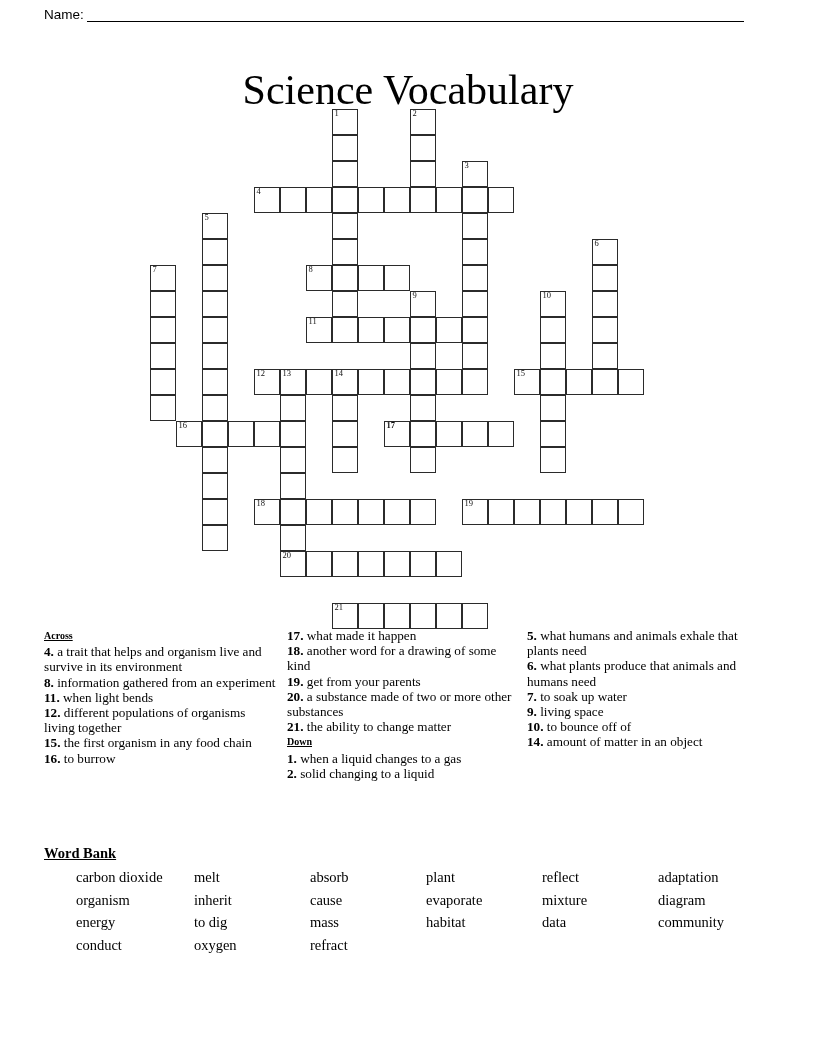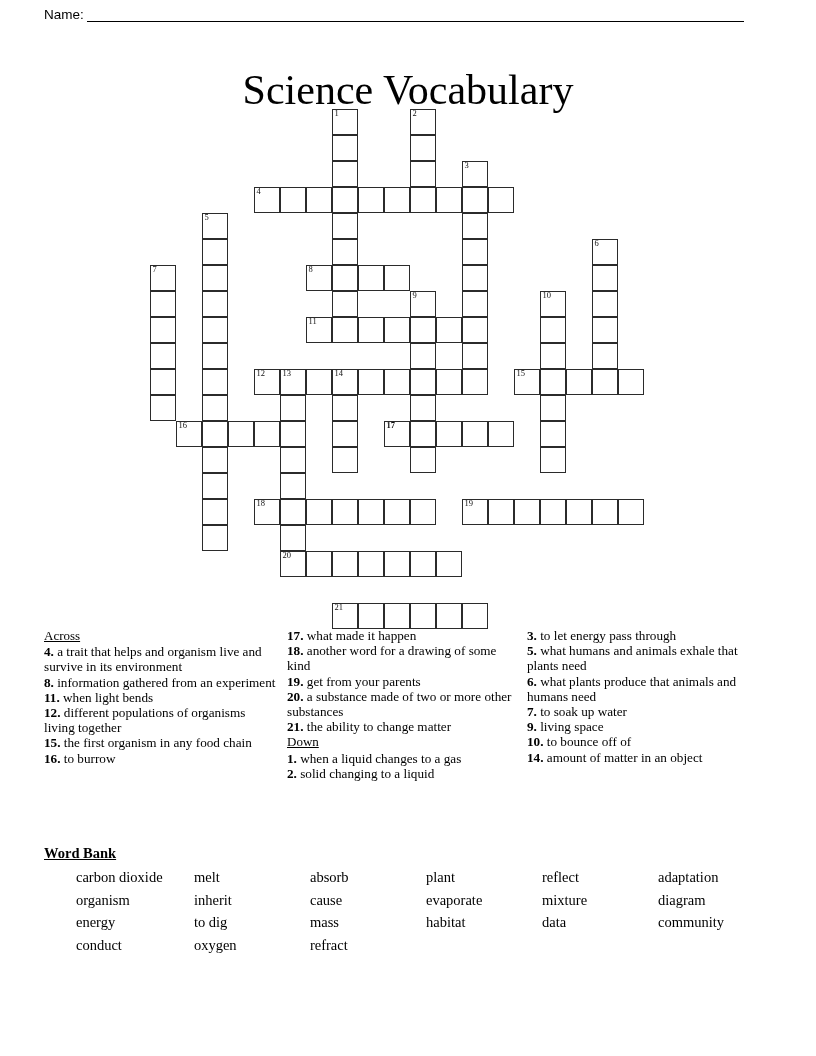--- a/index.html
+++ b/index.html
@@ -85,23 +85,23 @@
     height: 200px;
     display: flex;
     gap: 0px;
     font-size: 13.2px;
     line-height: 15.2px;
   }
   .clue-col { width: 243px; padding-right: 10px; }
   .clue-col.mid { width: 240px; }
   .clue-col.right { width: 247px; }
   .clue-head {
-    font-weight: normal;
+    font-weight: bold;
     text-decoration: underline;
-    font-size: 13px;
+    font-size: 10px;
     margin-bottom: 1px;
     display: block;
   }
   .clue {
     display: block;
     margin: 0;
     padding: 0;
     text-indent: 0;
   }
   .clue b { font-weight: bold; }
@@ -326,21 +326,20 @@
       <div class="clue"><b>17.</b><span> what made it happen</span></div>
       <div class="clue"><b>18.</b><span> another word for a drawing of some kind</span></div>
       <div class="clue"><b>19.</b><span> get from your parents</span></div>
       <div class="clue"><b>20.</b><span> a substance made of two or more other substances</span></div>
       <div class="clue"><b>21.</b><span> the ability to change matter</span></div>
       <span class="clue-head">Down</span>
       <div class="clue"><b>1.</b><span> when a liquid changes to a gas</span></div>
       <div class="clue"><b>2.</b><span> solid changing to a liquid</span></div>
     </div>
   <div class="clue-col right">
-      <div class="clue"><b>3.</b><span> to let energy pass through</span></div>
       <div class="clue"><b>5.</b><span> what humans and animals exhale that plants need</span></div>
       <div class="clue"><b>6.</b><span> what plants produce that animals and humans need</span></div>
       <div class="clue"><b>7.</b><span> to soak up water</span></div>
       <div class="clue"><b>9.</b><span> living space</span></div>
       <div class="clue"><b>10.</b><span> to bounce off of</span></div>
       <div class="clue"><b>14.</b><span> amount of matter in an object</span></div>
     </div>
 </div>
 
 <div id="word-bank">

